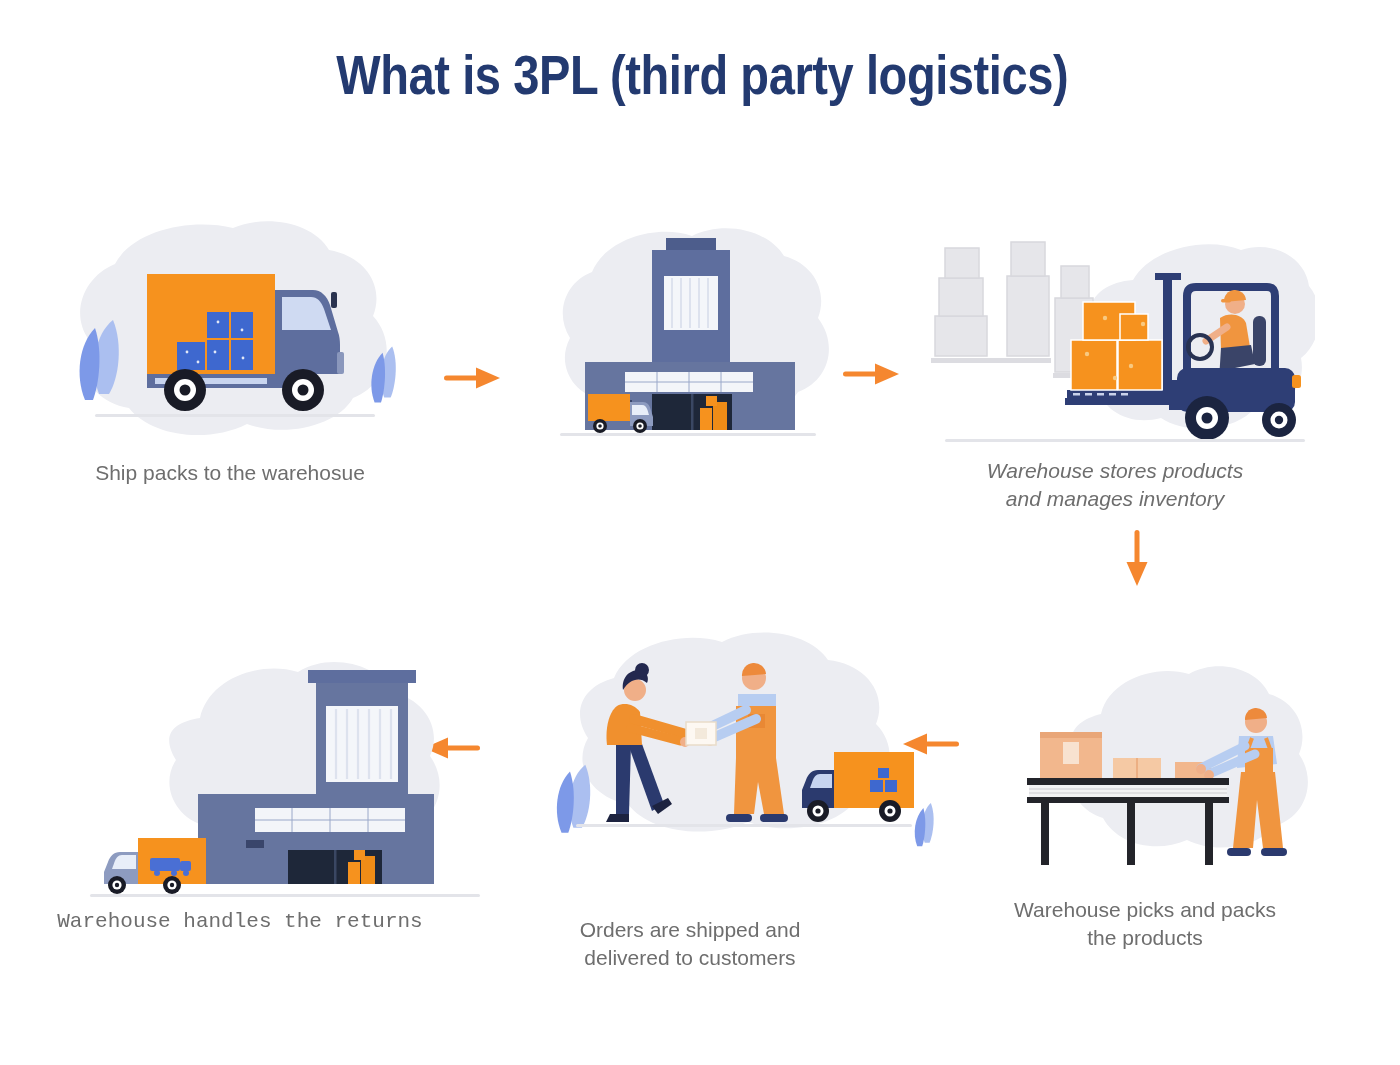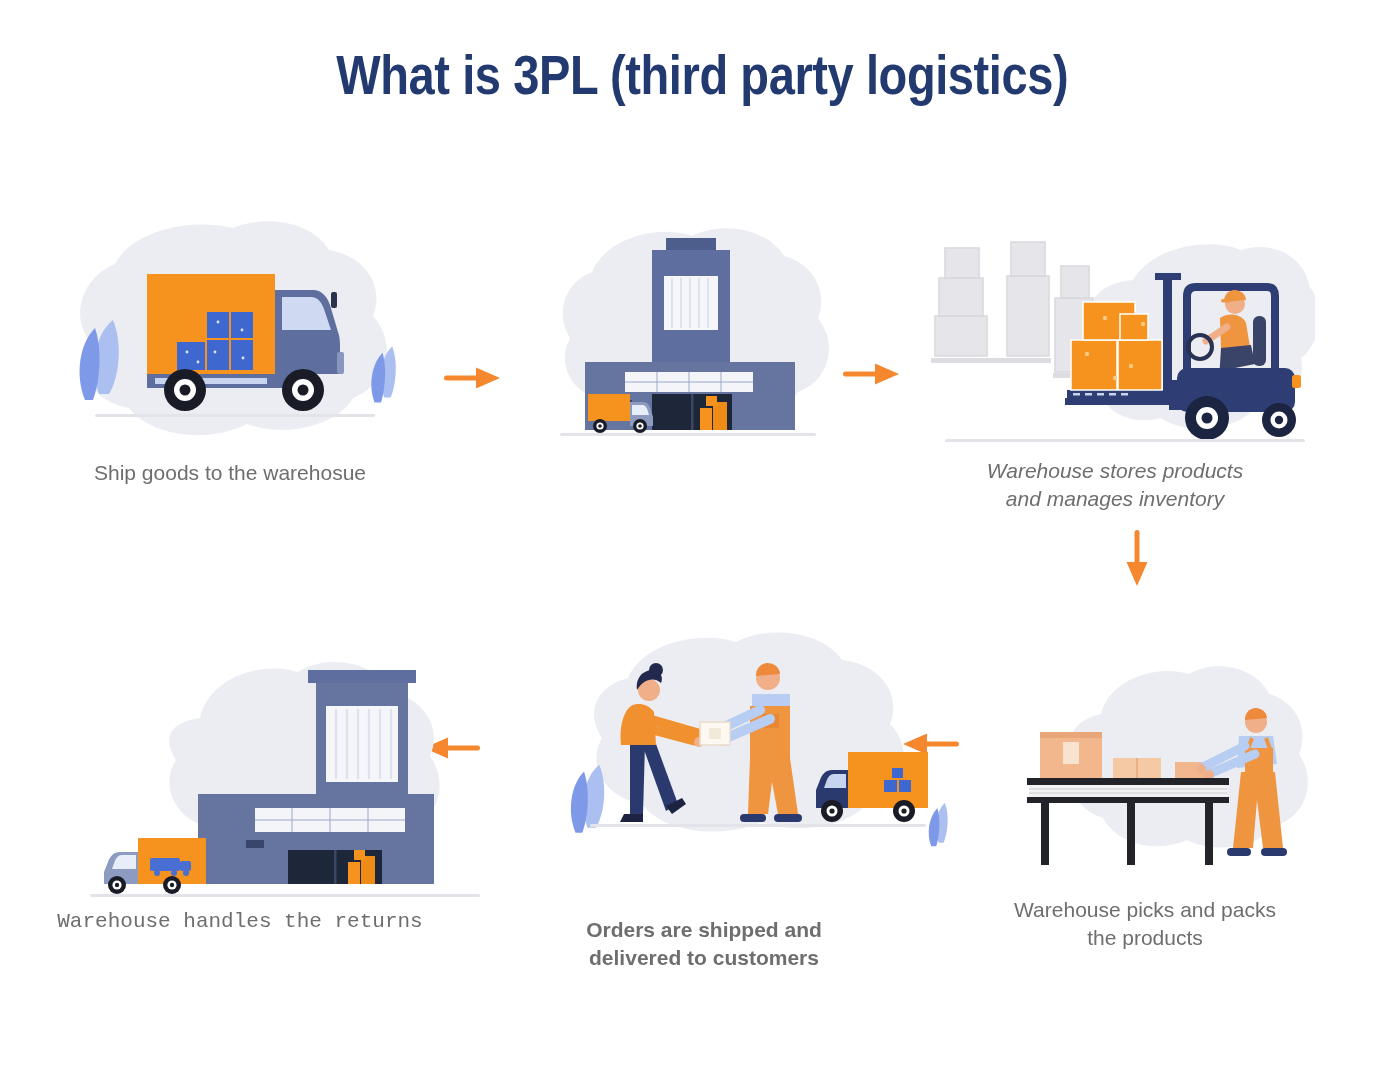--- a/index.html
+++ b/index.html
@@ -9,21 +9,21 @@
          transform:scaleX(.84);transform-origin:51% top;white-space:nowrap;}
   figure.step{position:absolute;margin:0;}
   figure.step svg{display:block;}
   figcaption{color:#6e6e6e;font-size:21px;line-height:1.35;text-align:center;margin:12px auto 0;}
   .s1{left:55px;top:212px;width:350px;}
   .s2{left:540px;top:212px;width:300px;}
   .s3{left:915px;top:220px;width:400px;font-style:italic;}
   .s3 figcaption{max-width:290px;}
   .s4{left:1000px;top:640px;width:340px;}
   .s4 figcaption{max-width:290px;margin-top:16px;transform:translateX(-25px);}
-  .s5{left:532px;top:618px;width:420px;font-weight:bold;}
+  .s5{left:518px;top:618px;width:420px;}
   .s5 figcaption{max-width:255px;margin-top:48px;transform:translateX(-38px);}
   .s6{left:50px;top:622px;width:440px;font-family:Liberation Mono, monospace;}
   .s6 figcaption{max-width:380px;margin:6px auto 0 0;}
   .arrow{position:absolute;}
   .a1{left:443px;top:361px;}
   .a2{left:842px;top:357px;}
   .a3{left:1120px;top:529px;}
   .a4{left:902px;top:727px;}
   .a5{left:423px;top:731px;}
 </style>
@@ -74,21 +74,21 @@
             <circle cx="248" cy="178" r="21" fill="#191b26"></circle>
             <circle cx="248" cy="178" r="11" fill="#ffffff"></circle>
             <circle cx="248" cy="178" r="5.5" fill="#191b26"></circle>
           </g>
       </g>
       <g transform="translate(318,128) scale(.8)">
         <path d="M14,72 C6,50 10,20 24,8 C32,28 28,58 22,72 Z" fill="#abbff0"></path>
         <path d="M2,78 C-6,58 -2,30 12,16 C18,38 14,66 10,78 Z" fill="#7d99e8"></path>
       </g>
     </svg>
-    <figcaption>Ship goods to the warehosue</figcaption>
+    <figcaption>Ship packs to the warehosue</figcaption>
   </figure>
 
   <figure class="step s2">
     <svg width="300" height="235" viewBox="0 0 300 235">
       <path d="M52,60 C66,26 118,12 152,24 C184,8 228,18 244,44 C274,52 288,80 278,106 C298,132 290,168 258,180 C242,206 196,216 162,204 C126,222 80,214 62,188 C32,182 16,152 30,126 C14,100 26,70 52,60 Z" fill="#ecedf2"></path>
       <g>
         <rect x="126" y="26" width="50" height="13" fill="#4d5d8c"></rect>
         <rect x="112" y="38" width="78" height="114" fill="#5e6e9e"></rect>
         <rect x="124" y="64" width="54" height="54" fill="#f4f6fa"></rect>
         <g stroke="#dde2ee" stroke-width="2">

